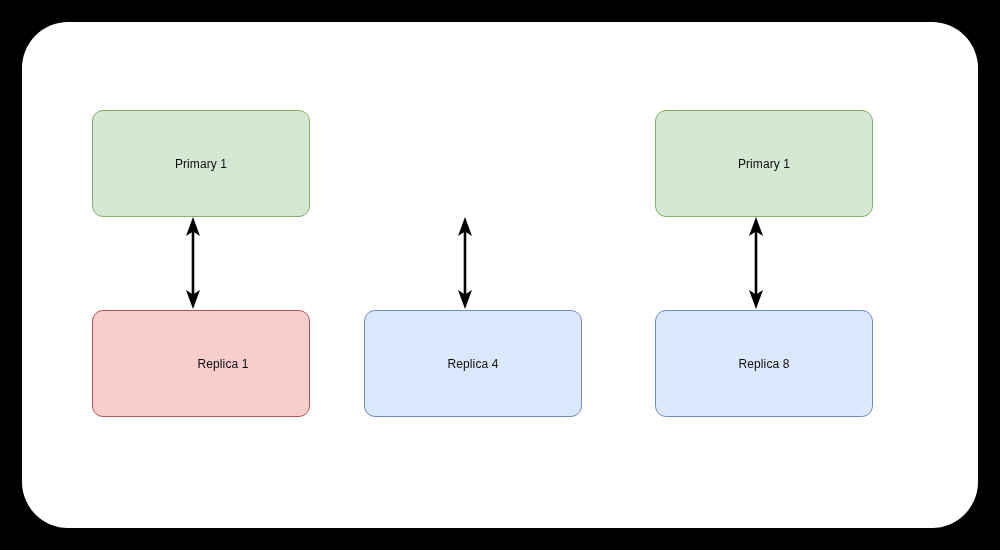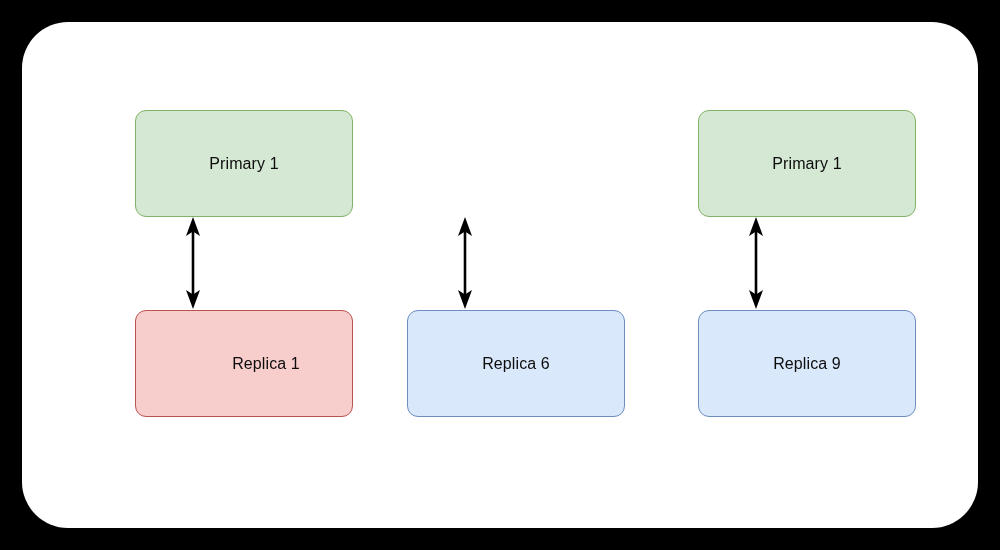--- a/index.html
+++ b/index.html
@@ -30,26 +30,25 @@
   .node {
     position: absolute;
     width: 218px;
     height: 107px;
     border-radius: 11px;
     border: 1.6px solid #000;
     box-sizing: border-box;
     display: flex;
     align-items: center;
     justify-content: center;
-    font-size: 16px;
+    font-size: 12px;
     line-height: 1;
     color: #0d0d0d;
     letter-spacing: 0.1px;
     font-family: "Liberation Sans", sans-serif;
-    margin-left: 43px;
   }
   .node .node-label {
     display: block;
     white-space: nowrap;
   }
   .fill-green { background: #d5e8d4; border-color: #82b366; }
   .fill-red   { background: #f8cecc; border-color: #b85450; padding-left: 44px; }
   .fill-blue  { background: #dae8fc; border-color: #6c8ebf; }
 
   .link {
@@ -85,33 +84,33 @@
 
     <div class="link" style="left:431px; top:195px;">
       <svg width="24" height="92" viewBox="0 0 24 92" xmlns="http://www.w3.org/2000/svg">
         <line x1="12" y1="8" x2="12" y2="84" stroke="#000000" stroke-width="2.6"></line>
         <path d="M12 0 L19 19 L12 14.5 L5 19 Z" fill="#000000"></path>
         <path d="M12 92 L5 73 L12 77.5 L19 73 Z" fill="#000000"></path>
       </svg>
     </div>
 
     <div class="node fill-blue" style="left:342px; top:288px;">
-      <span class="node-label">Replica 6</span>
+      <span class="node-label">Replica 4</span>
     </div>
 
     <div class="node fill-green" style="left:633px; top:88px;">
       <span class="node-label">Primary 1</span>
     </div>
 
     <div class="link" style="left:722px; top:195px;">
       <svg width="24" height="92" viewBox="0 0 24 92" xmlns="http://www.w3.org/2000/svg">
         <line x1="12" y1="8" x2="12" y2="84" stroke="#000000" stroke-width="2.6"></line>
         <path d="M12 0 L19 19 L12 14.5 L5 19 Z" fill="#000000"></path>
         <path d="M12 92 L5 73 L12 77.5 L19 73 Z" fill="#000000"></path>
       </svg>
     </div>
 
     <div class="node fill-blue" style="left:633px; top:288px;">
-      <span class="node-label">Replica 9</span>
+      <span class="node-label">Replica 8</span>
     </div>
 
   </div>
 </div>
 
 </body></html>

